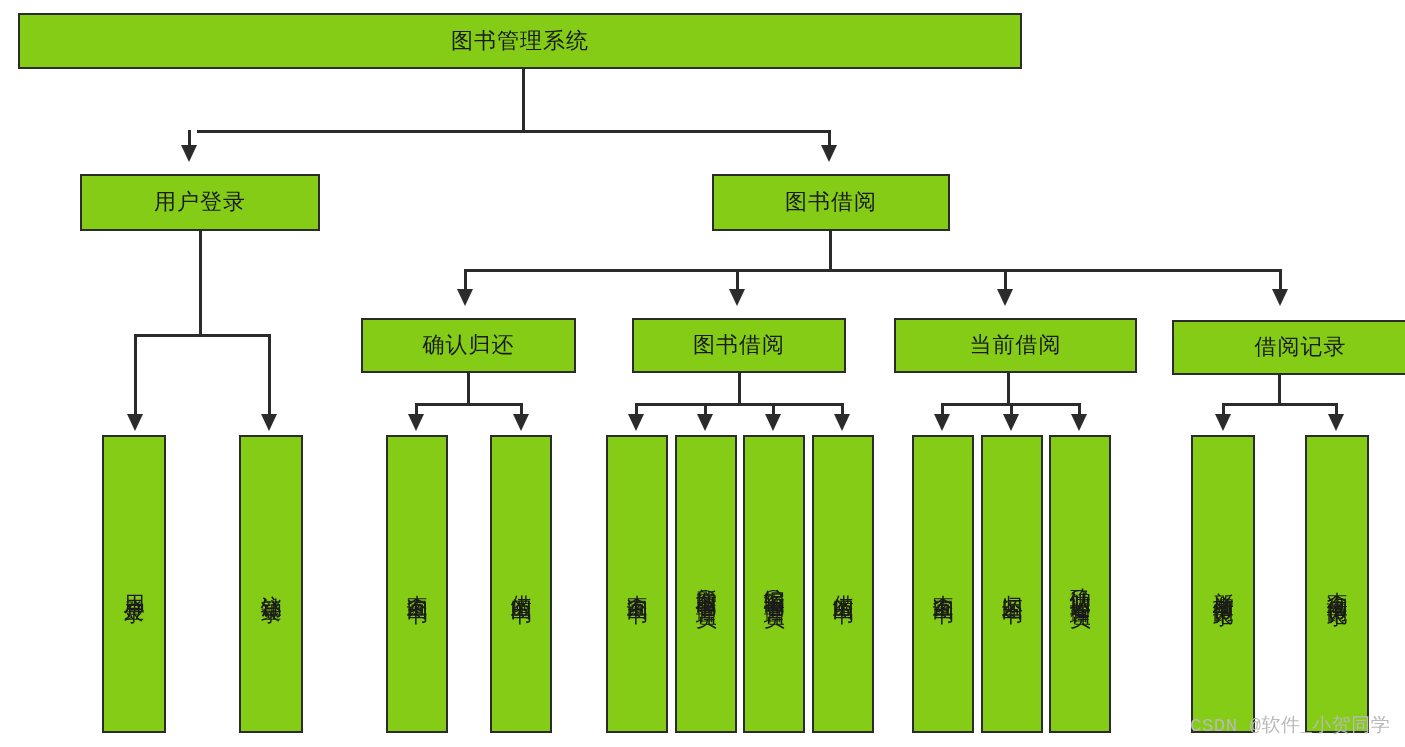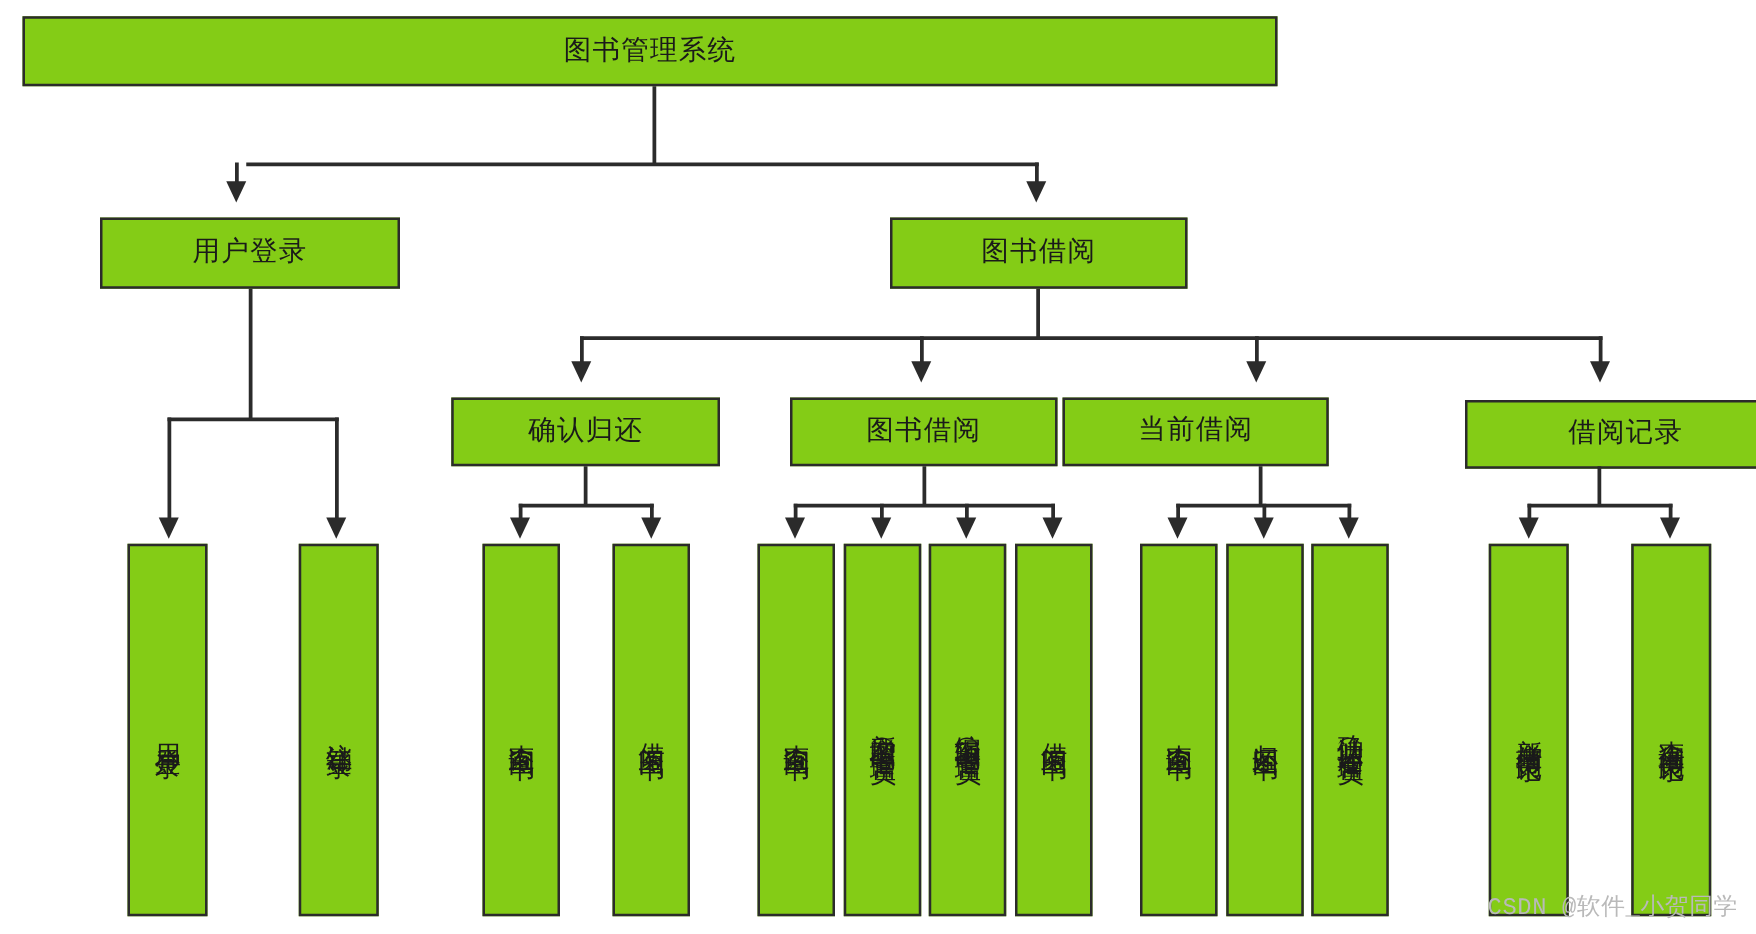--- a/index.html
+++ b/index.html
@@ -113,21 +113,21 @@
   <div class="arrow" style="left:1272px; top:289px;"></div>
 
   <div class="node node-h" style="left:361px; top:318px; width:215px; height:55px;">
     <span>确认归还</span>
   </div>
 
   <div class="node node-h" style="left:632px; top:318px; width:214px; height:55px;">
     <span>图书借阅</span>
   </div>
 
-  <div class="node node-h" style="left:850px; top:318px; width:213px; height:55px;font-family:Liberation Mono, monospace;">
+  <div class="node node-h" style="left:894px; top:318px; width:243px; height:55px;">
     <span>当前借阅</span>
   </div>
 
   <div class="node node-h" style="left:1172px; top:320px; width:257px; height:55px;">
     <span>借阅记录</span>
   </div>
 
   <div class="edge edge-v" style="left:467px; top:373px; width:3px; height:32px;"></div>
   <div class="edge edge-h" style="left:415px; top:403px; width:108px; height:3px;"></div>
   <div class="edge edge-v" style="left:415px; top:403px; width:3px; height:14px;"></div>

